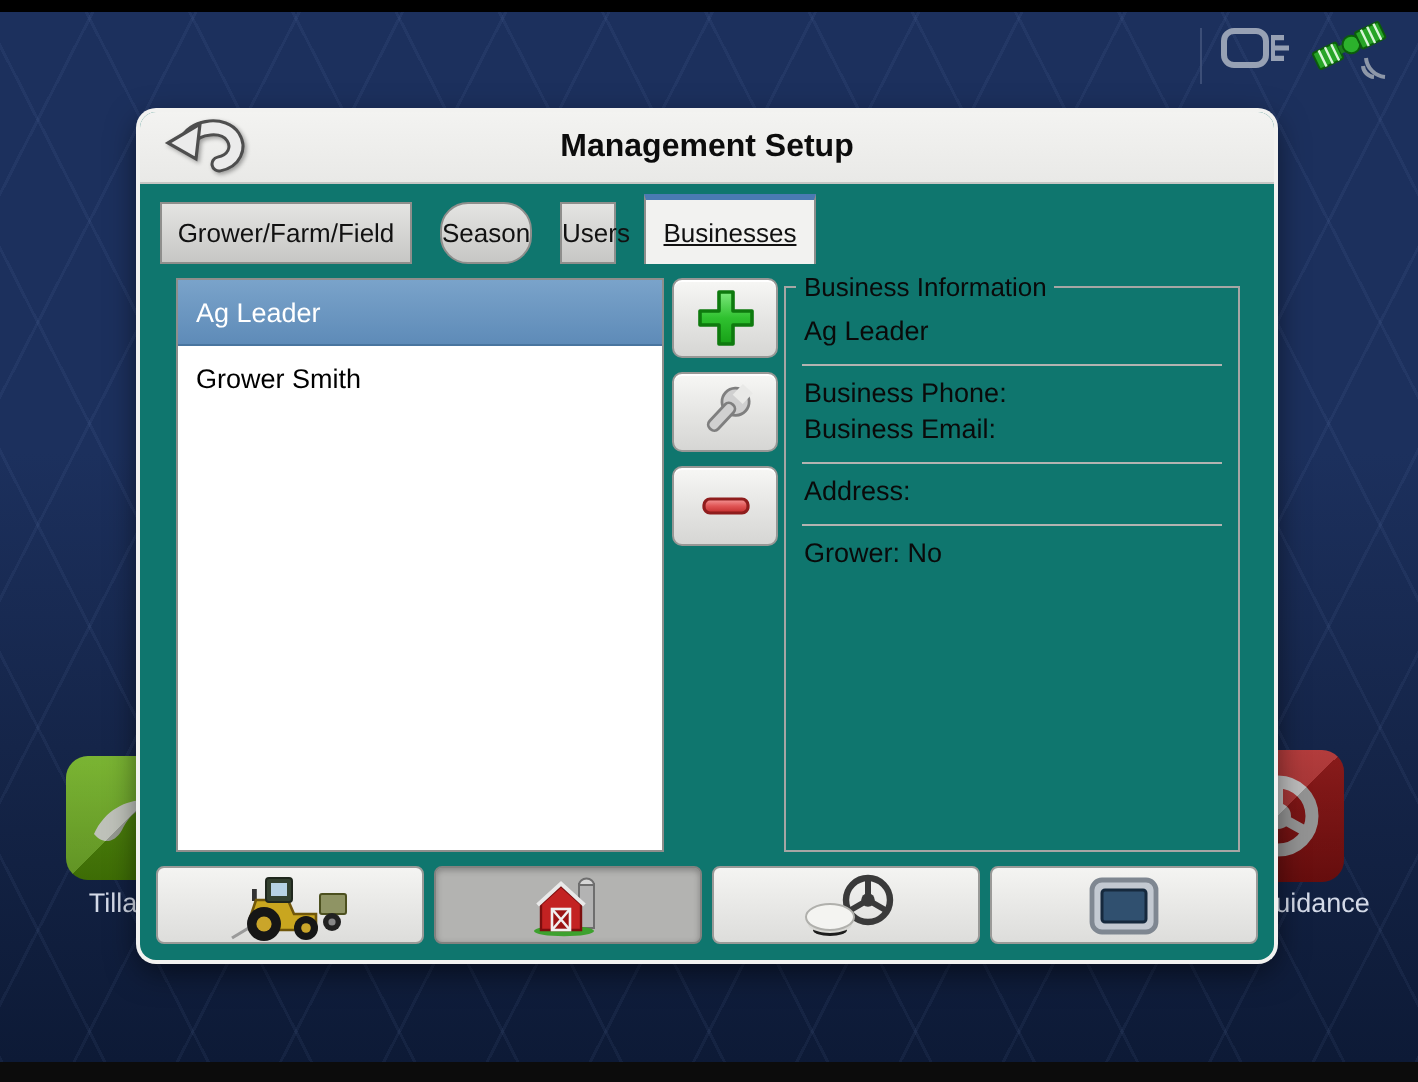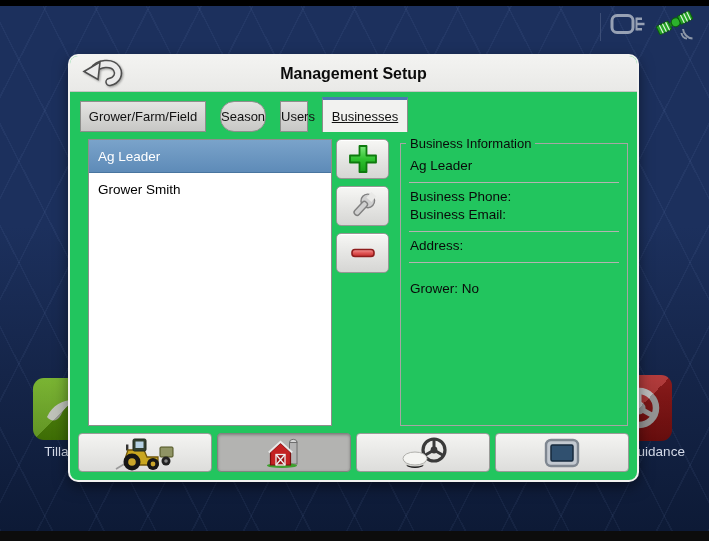--- a/index.html
+++ b/index.html
@@ -27,21 +27,21 @@
   .tile::after { content:""; position:absolute; inset:0; background:linear-gradient(135deg, rgba(255,255,255,0.12) 0 50%, rgba(0,0,0,0.18) 50% 100%); }
   .tile-tillage { left:33px; top:378px; width:62px; height:62px; background:linear-gradient(180deg,#68aa17,#4b8406); }
   .tile-guidance { left:606px; top:375px; width:66px; height:66px; background:linear-gradient(180deg,#a82121,#7c1010); }
   .tile-label { position:absolute; text-align:center; color:#d4dae8; font-size:13.5px; }
   .lbl-tillage { left:14px; width:100px; top:444px; }
   .lbl-guidance { left:597px; width:118px; top:444px; }
 
   
   .dialog {
     position:absolute; left:70px; top:56px; width:567px; height:424px;
-    background:#22c55e; border-radius:8px;
+    background:#0f766e; border-radius:8px;
     box-shadow:0 0 0 2px #f2f2f0, 0 5px 16px rgba(0,0,0,0.6);
   }
   .dlg-header { position:absolute; left:0; top:0; right:0; height:36px;
     background:linear-gradient(#f3f3f1,#e9e9e7); border-bottom:1px solid #c6c6c4;
     border-radius:8px 8px 0 0; }
   .back-btn { position:absolute; left:9px; top:3px; width:50px; height:30px; background:transparent; border:none; cursor:pointer; }
   .back-btn svg { filter:drop-shadow(1px 1.5px 1px rgba(0,0,0,0.35)); }
   .dlg-title { position:absolute; left:0; right:0; top:0; height:36px; line-height:36px; text-align:center;
     font-size:16px; font-weight:bold; color:#0c0c0c; }
 
@@ -59,25 +59,25 @@
   .list-item { height:33px; line-height:33px; padding-left:9px; font-size:13.5px; color:#000; cursor:pointer; }
   .list-item.selected { background:linear-gradient(#7aa3ca,#5e8bb8); color:#fff; border-bottom:1px solid #49759f; }
 
   
   .tool-btn { position:absolute; left:266px; width:53px; height:40px; border-radius:5px;
     border:1px solid #979795; background:linear-gradient(#f7f7f5 0%,#e4e4e2 55%,#d6d6d4 100%);
     box-shadow:inset 0 1px 0 #fff; display:flex; align-items:center; justify-content:center; cursor:pointer; }
   .tool-add { top:83px; } .tool-edit { top:130px; } .tool-remove { top:177px; }
 
   
-  .info { position:absolute; left:330px; top:80px; width:228px; height:290px;
+  .info { position:absolute; left:322px; top:80px; width:228px; height:290px;
     border:1px solid #a6a6a4; padding:1px 8px 4px 8px; background:transparent; }
   .info legend { font-size:13px; color:#0a0a0a; padding:0 4px; margin-left:-3px; }
   .info-row { font-size:13.5px; color:#0a0a0a; line-height:18px; padding:5px 0 7px 1px; border-bottom:1px solid #b3b3b1; }
-  .info-row.last { border-bottom:none;margin-top:12px; }
+  .info-row.last { border-bottom:none; }
 
   
   .nav-row { position:absolute; left:8px; right:8px; top:377px; height:39px; display:flex; gap:5px; }
   .nav-btn { flex:1; border:1px solid #9a9a98; border-radius:4px;
     background:linear-gradient(#f4f4f2,#dddddb); display:flex; align-items:center; justify-content:center; cursor:pointer; }
   .nav-btn.selected { background:#b3b3b1; border-color:#828280; box-shadow:inset 0 1px 3px rgba(0,0,0,0.28); }
 </style>
 </head>
 <body>
 

